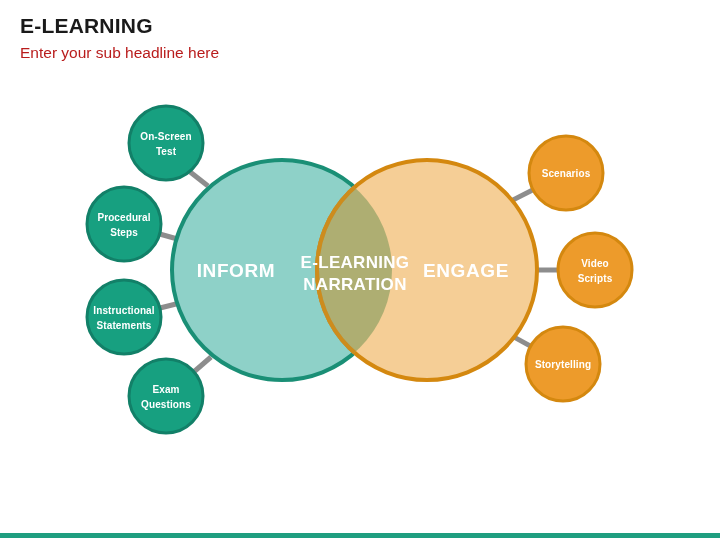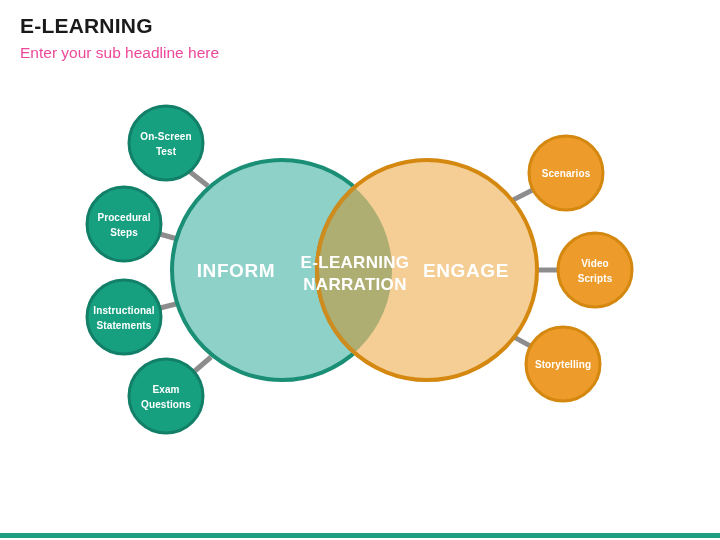--- a/index.html
+++ b/index.html
@@ -28,21 +28,21 @@
     font-weight: bold;
     color: #1a1a1a;
     letter-spacing: 0.2px;
     line-height: 1.15;
     margin: 0;
     white-space: nowrap;
   }
   #page-subtitle {
     font-size: 15.5px;
     font-weight: normal;
-    color: #ec4899;
+    color: #b91c1c;
     line-height: 1.2;
     margin: 6px 0 0 0;
     white-space: nowrap;
   }
 
   
   #venn-diagram {
     position: absolute;
     left: 0;
     top: 0;

